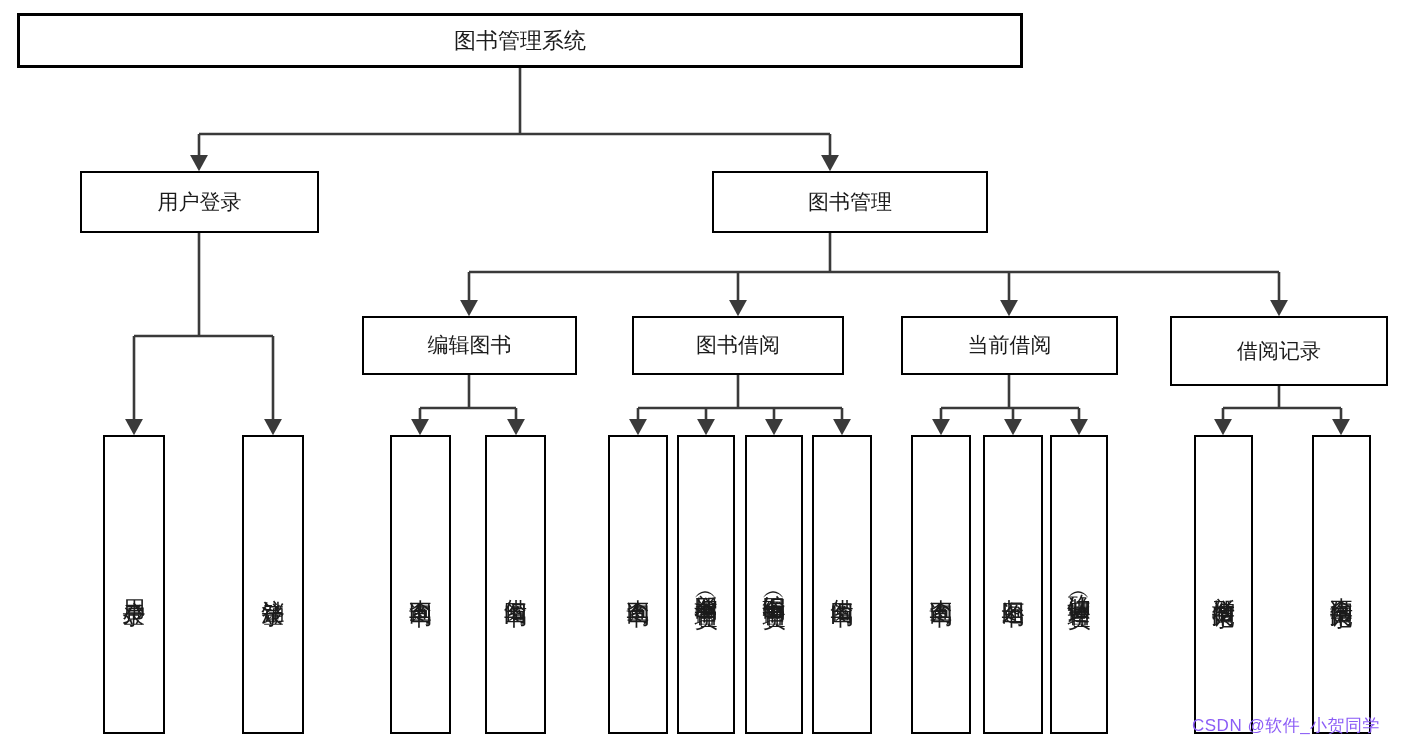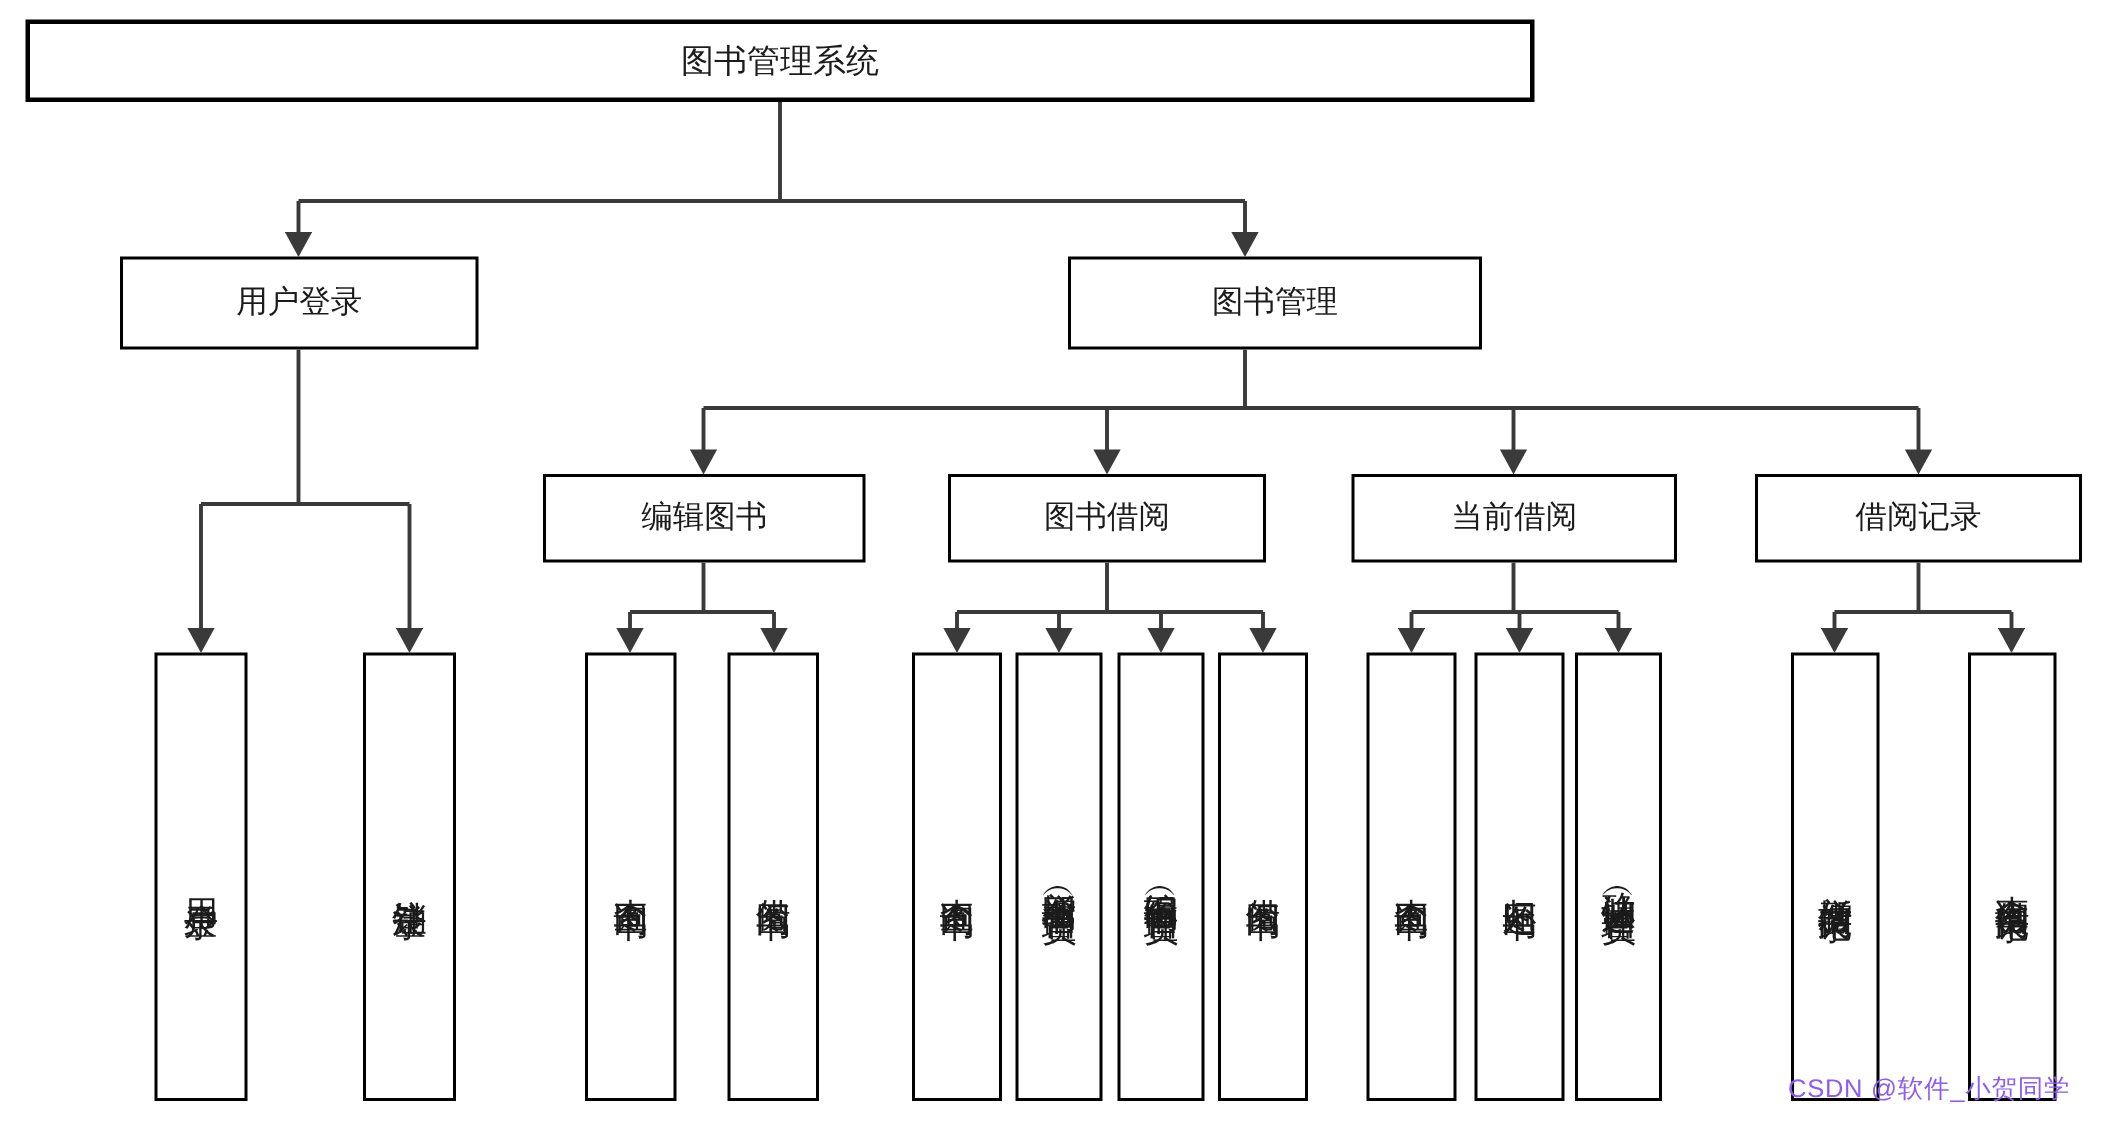--- a/index.html
+++ b/index.html
@@ -140,21 +140,21 @@
 
   <div class="node horiz" style="left:362px; top:316px; width:215px; height:59px;">
     <span class="label">编辑图书</span>
   </div>
   <div class="node horiz" style="left:632px; top:316px; width:212px; height:59px;">
     <span class="label">图书借阅</span>
   </div>
   <div class="node horiz" style="left:901px; top:316px; width:217px; height:59px;">
     <span class="label">当前借阅</span>
   </div>
-  <div class="node horiz" style="left:1170px; top:316px; width:218px; height:59px;">
+  <div class="node horiz" style="left:1170px; top:316px; width:218px; height:70px;">
     <span class="label">借阅记录</span>
   </div>
 
   <div class="node vert" style="left:103px; top:435px; width:62px; height:299px;">
     <span class="label">用户登录</span>
   </div>
   <div class="node vert" style="left:242px; top:435px; width:62px; height:299px;">
     <span class="label">注销登录</span>
   </div>
 

